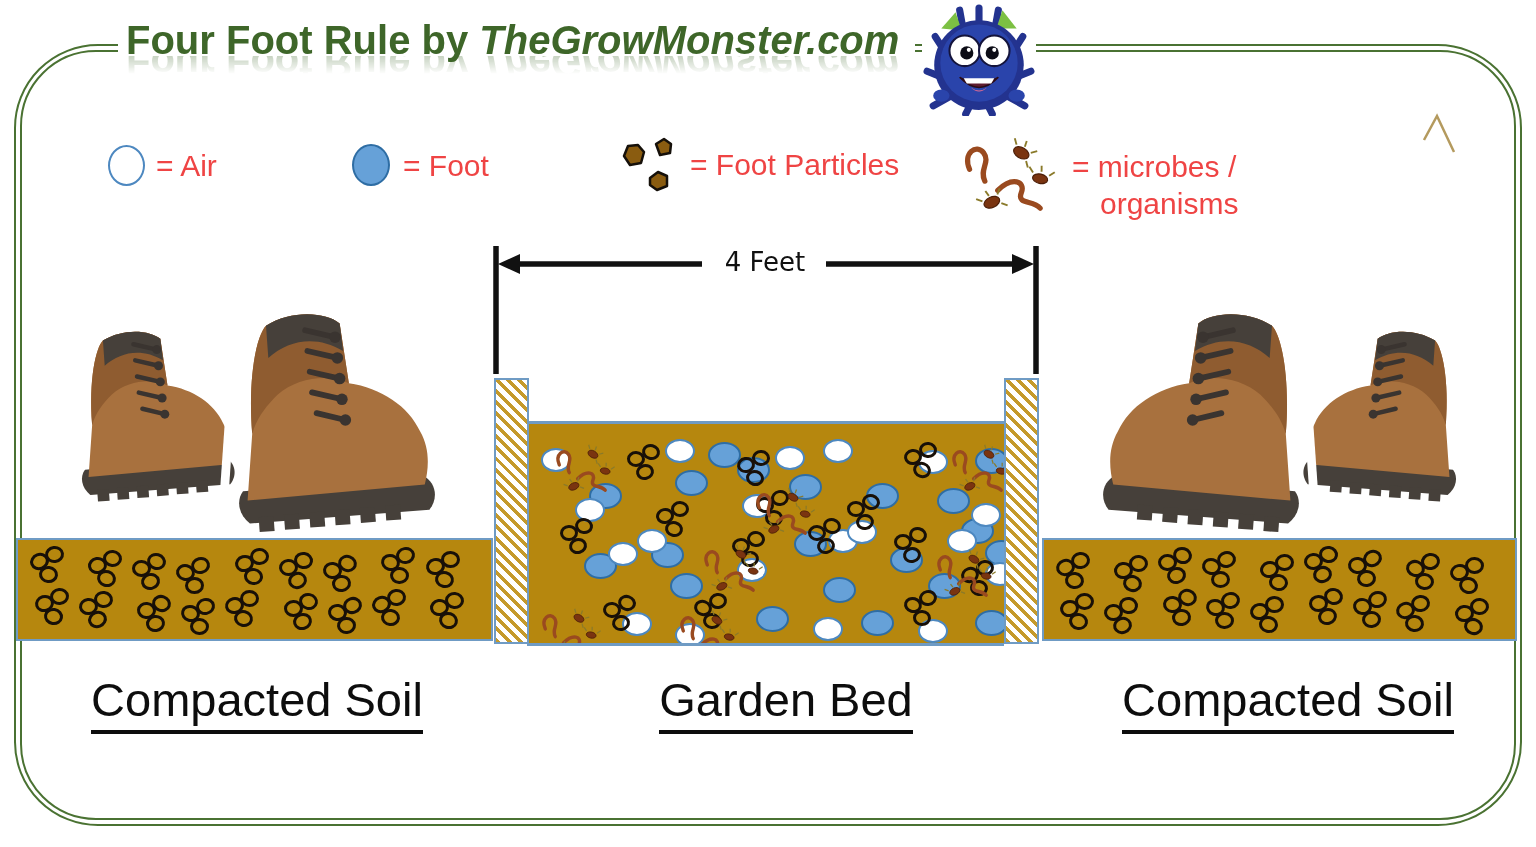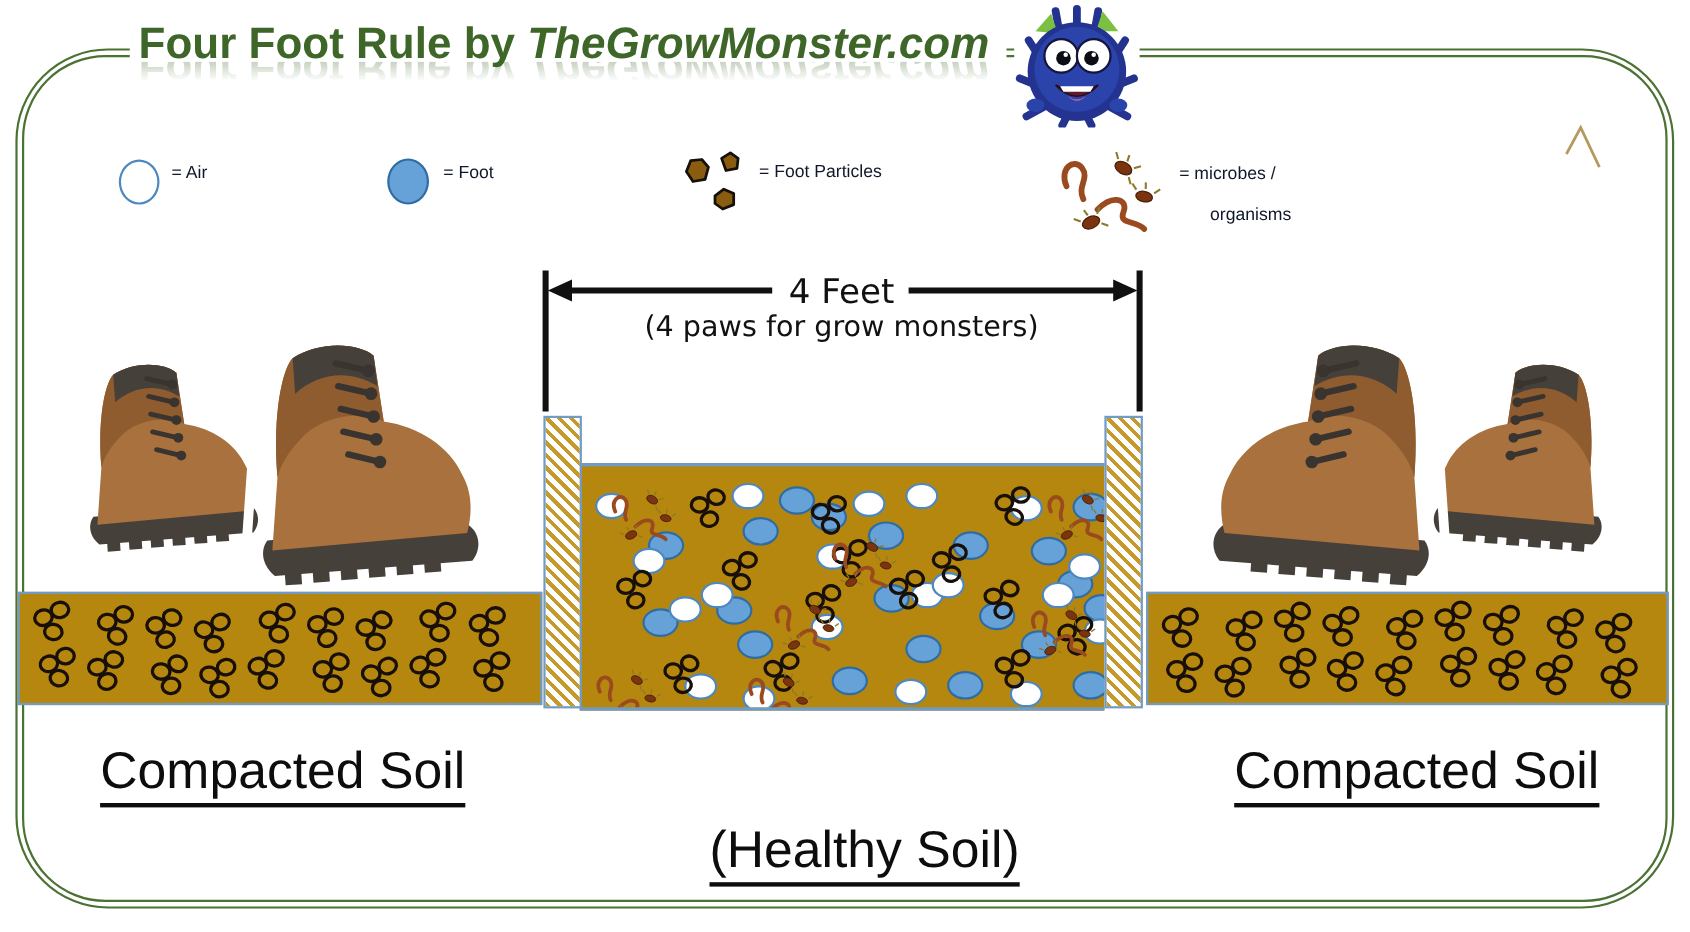--- a/index.html
+++ b/index.html
@@ -15,31 +15,31 @@
   
   .title-wrap{position:absolute;left:118px;top:14px;background:#fff;padding:4px 16px 0 8px;z-index:5;}
   .title-line{margin:0;font-weight:700;font-size:40px;line-height:1.1;color:#3e6629;white-space:nowrap;}
   .title-line .brand{font-style:italic;}
   .title-reflect{height:30px;overflow:hidden;transform:scaleY(-1);opacity:.32;margin-top:-6px;
     -webkit-mask-image:linear-gradient(to top,rgba(0,0,0,.9) 0%,transparent 60%);
             mask-image:linear-gradient(to top,rgba(0,0,0,.9) 0%,transparent 60%);}
   .monster-wrap{position:absolute;left:922px;top:2px;width:114px;height:114px;background:#fff;z-index:5;}
 
   
-  .legend-text{position:absolute;font-size:16px;color:#0f172a;white-space:nowrap;z-index:4;}
+  .legend-text{position:absolute;font-size:30px;color:#ef4444;white-space:nowrap;z-index:4;}
   .legend-sym{position:absolute;z-index:4;}
   .legend-air{left:108px;top:145px;width:33px;height:37px;background:#fff;
     border:2.5px solid #4d88c0;border-radius:50%;}
   .legend-water{left:352px;top:144px;width:34px;height:38px;background:#66a1d8;
     border:2px solid #2e6da4;border-radius:50%;}
 
   
   .dim-svg{position:absolute;left:470px;top:242px;z-index:4;}
   .dim-label{position:absolute;left:640px;top:247px;width:250px;text-align:center;
-    font-size:31px;color:#111;z-index:5;font-family:"DejaVu Sans",sans-serif;}
+    font-size:26px;color:#111;z-index:5;font-family:"DejaVu Sans",sans-serif;}
   .dim-sublabel{position:absolute;left:560px;top:282px;width:410px;text-align:center;
     font-size:26px;color:#111;z-index:5;font-family:"DejaVu Sans",sans-serif;}
 
   
   .post{position:absolute;top:378px;width:31px;height:262px;z-index:3;
     border:2px solid #6f9bc4;
     background:repeating-linear-gradient(45deg,#c59a2b 0 3.5px,#ffffff 3.5px 8px);}
   .post-left{left:494px;}
   .post-right{left:1004px;}
 
@@ -215,21 +215,20 @@
     <g stroke="#111" stroke-width="5.5">
       <line x1="26" y1="4" x2="26" y2="132"></line>
       <line x1="566" y1="4" x2="566" y2="132"></line>
       <line x1="44" y1="22" x2="232" y2="22"></line>
       <line x1="356" y1="22" x2="548" y2="22"></line>
     </g>
     <polygon points="28,22 50,12 50,32" fill="#111"></polygon>
     <polygon points="564,22 542,12 542,32" fill="#111"></polygon>
   </svg>
   <div class="dim-label">4 Feet</div>
-  <div class="dim-sublabel">(4 paws for grow monsters)</div>
 
   <div class="post post-left"></div>
   <div class="post post-right"></div>
 
   <div class="bed">
       <span class="scatter water-b" style="left: 13%; top: 27%;"></span>
       <span class="scatter water-b" style="left: 31%; top: 21%;"></span>
       <span class="scatter water-b" style="left: 38%; top: 8%;"></span>
       <span class="scatter water-b" style="left: 55%; top: 23%;"></span>
       <span class="scatter water-b" style="left: 71%; top: 27%;"></span>
@@ -552,20 +551,20 @@
   </svg>
   <svg class="boots boots-right" viewBox="0 0 400 242">
     <use href="#bootshape" transform="translate(8,22) scale(0.92)"></use>
     <rect x="160" y="14" width="9" height="192" fill="#fff" transform="rotate(4 165 105)"></rect>
     <use href="#bootshape" transform="translate(168,2) scale(1.18)"></use>
   </svg>
 
   <div class="section-label" style="left:40px;top:672px;width:434px;">
     <span class="ul">Compacted Soil</span>
   </div>
-  <div class="section-label" style="left:600px;top:744px;width:372px;">
-    <span class="ul">(Healthy Soil)</span>
+  <div class="section-label" style="left:600px;top:672px;width:372px;">
+    <span class="ul">Garden Bed</span>
   </div>
   <div class="section-label" style="left:1066px;top:672px;width:444px;">
     <span class="ul">Compacted Soil</span>
   </div>
 
 </div>
 
 </body></html>

